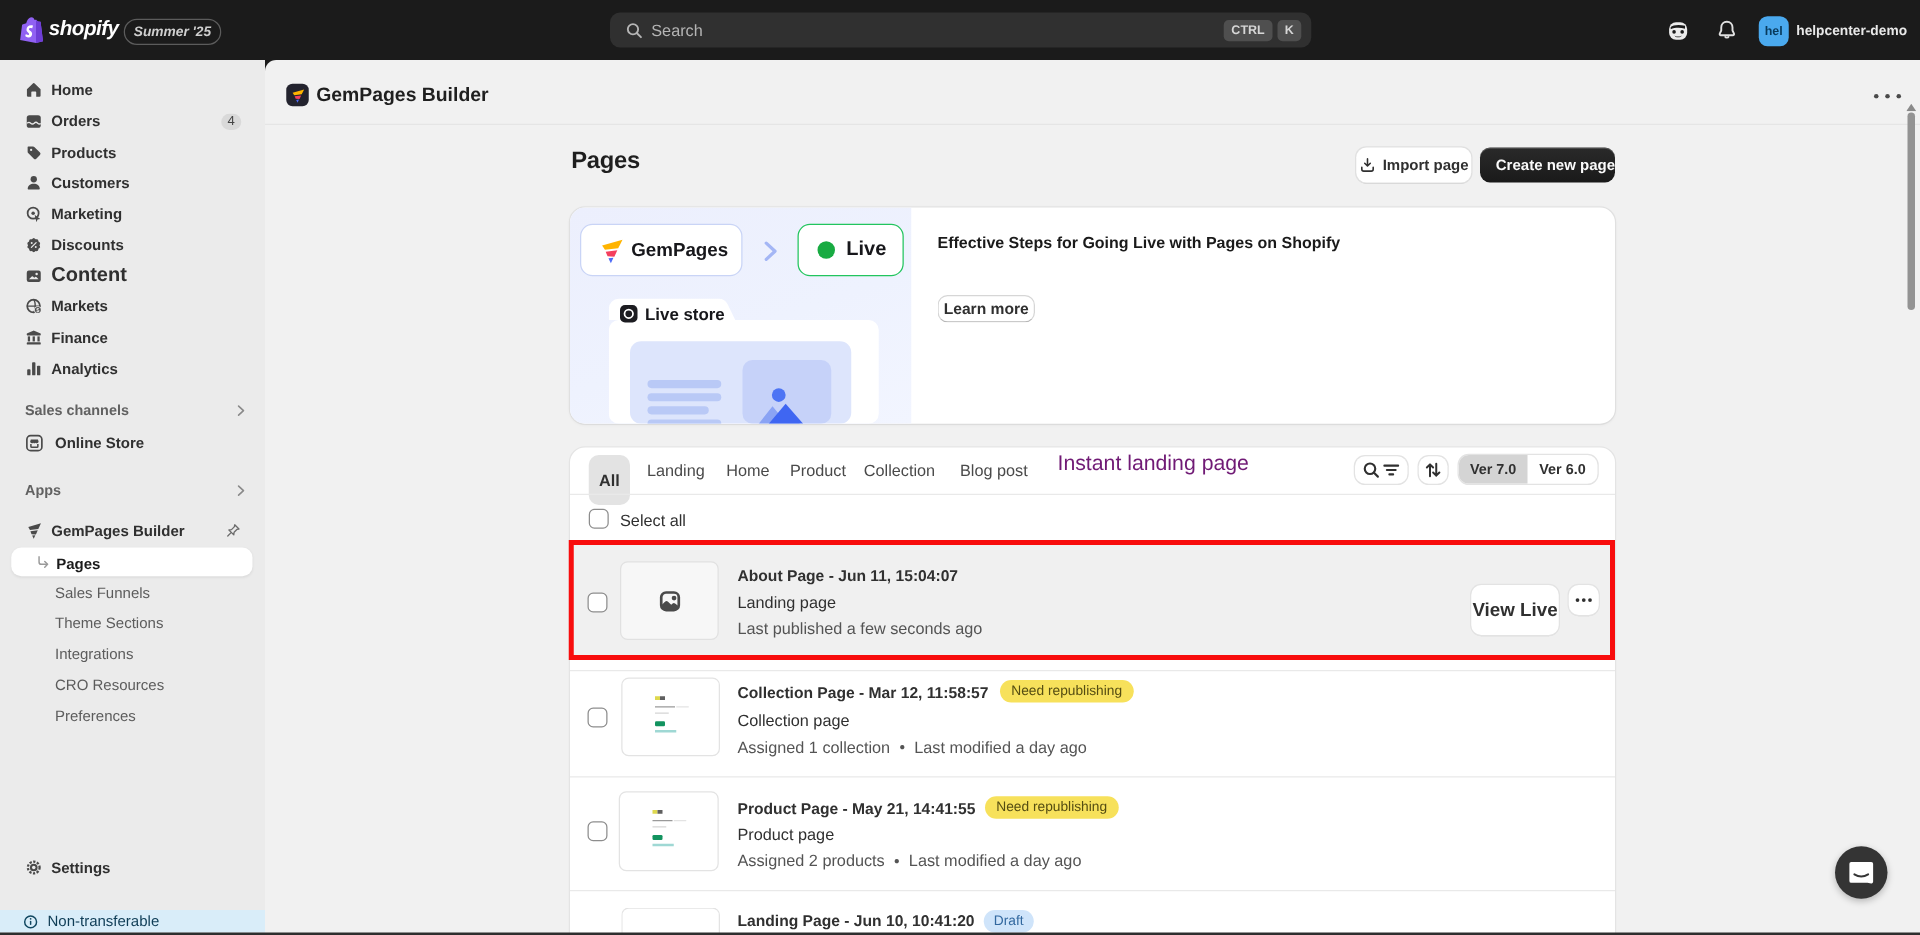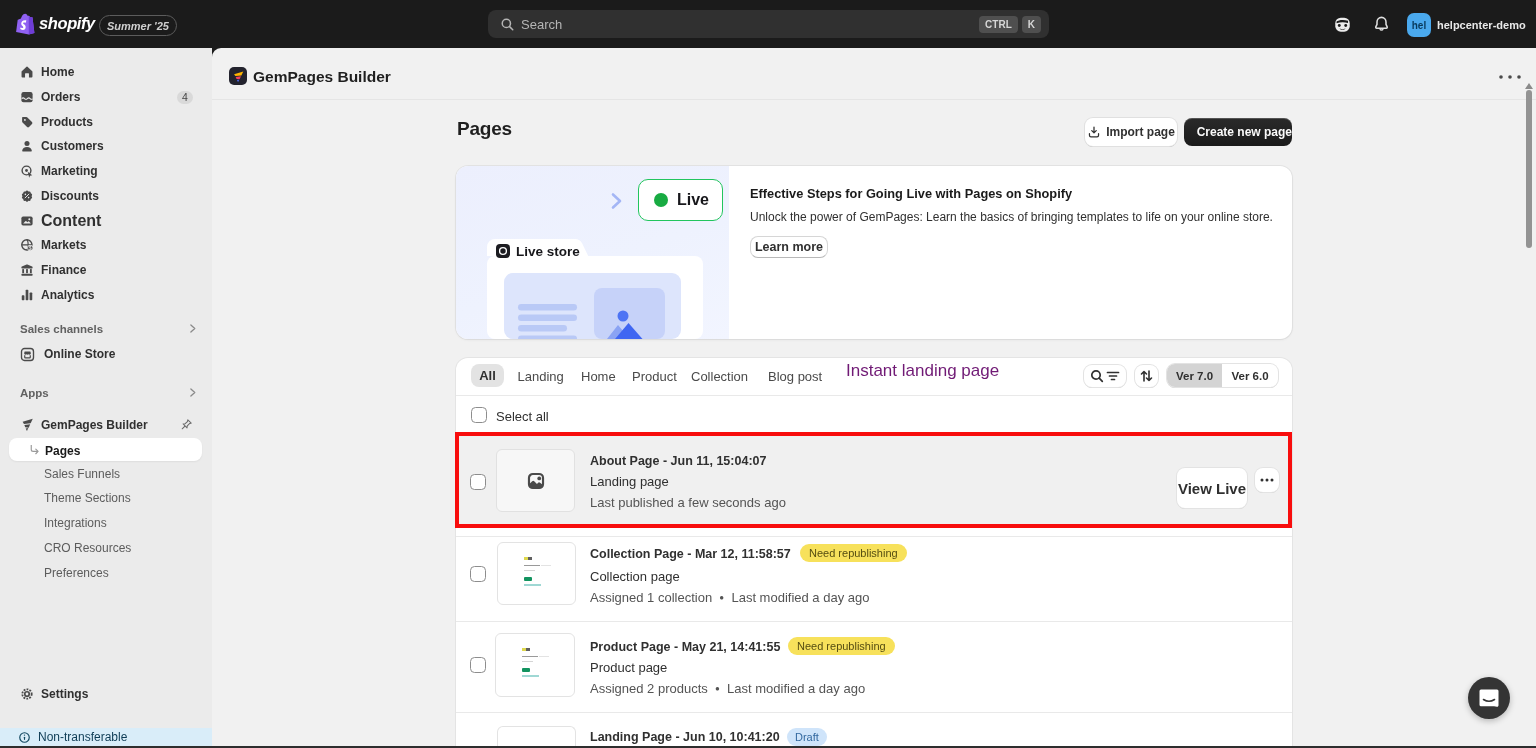--- a/index.html
+++ b/index.html
@@ -229,20 +229,28 @@
 <span style="margin-left:5px;font-size:12px;font-weight:700;color:#303030">Import page</span>
   </div>
 
 <div class="abs flex" style="left:1184px;top:118px;width:108px;height:28px;background:linear-gradient(#2a2a2a,#1a1a1a);border-radius:8px;justify-content:flex-end;box-shadow:inset 0 1px 0 rgba(255,255,255,.2)">
 <span style="font-size:12px;font-weight:700;color:#fafafa">Create new page</span>
   </div>
 
 <div class="abs" style="left:456px;top:166px;width:836px;height:173px;background:#fff;border-radius:12px;box-shadow:0 0 0 1px rgba(0,0,0,.05),0 1px 3px rgba(0,0,0,.06);overflow:hidden">
   <div class="abs" style="left:0;top:0;width:273px;height:173px;background:linear-gradient(160deg,#eceffd 0%,#eef2fe 55%,#f2f5ff 100%)"></div>
 
+  <div class="abs flex" style="left:8px;top:13px;width:130px;height:42px;background:#fff;border:1px solid #c9d4f6;border-radius:10px">
+    <svg width="23" height="23" viewBox="0 0 20 20" style="margin-left:13px">
+        <path d="M3.2 6.4 17.4 2.4 14.4 8.4 5.2 9.4Z" fill="#ffb400"></path>
+        <path d="M5.7 10.7 13.8 9.7 11.7 14.3 7 13.9Z" fill="#f43f5e"></path>
+        <path d="M7.6 15.3 11.1 14.9 9.3 18.8Z" fill="#4f6cf7"></path>
+      </svg>
+    <span style="margin-left:4px;font-size:15px;font-weight:700;color:#17171b">GemPages</span>
+  </div>
 
   <svg class="abs" style="left:153px;top:26px" width="14" height="18" viewBox="0 0 14 18">
       <path d="M4 2.5 11 9 4 15.5" fill="none" stroke="#a4b6f5" stroke-width="2.6" stroke-linecap="round" stroke-linejoin="round"></path>
     </svg>
 
   <div class="abs flex" style="left:182px;top:13px;width:85px;height:42px;background:#fff;border:1px solid #22c55e;border-radius:10px">
     <span style="width:14px;height:14px;border-radius:50%;background:#18ab42;margin-left:15px"></span>
     <span style="margin-left:9px;font-size:16px;font-weight:700;color:#17171b">Live</span>
   </div>
 
@@ -257,28 +265,27 @@
     <rect x="31" y="78.5" width="59" height="6.5" rx="3.25" fill="#b9c9f6"></rect>
     <rect x="31" y="89" width="49" height="6.5" rx="3.25" fill="#b9c9f6"></rect>
     <rect x="31" y="99.5" width="59" height="6.5" rx="3.25" fill="#b9c9f6"></rect>
     <rect x="107" y="52" width="71" height="51" rx="8" fill="#c6d2f9"></rect>
     <circle cx="136" cy="80" r="5.5" fill="#4d74f4"></circle>
     <path d="M120 103 131 89l8 9.5 4-4.5 10 9z" fill="#8aa3f4"></path>
     <path d="M128 103l13.5-16 14 16z" fill="#3f66f2"></path>
   </svg>
 
   <div class="abs b" style="left:294px;top:20px;font-size:12.8px;color:#1a1a1a;white-space:nowrap">Effective Steps for Going Live with Pages on Shopify</div>
-  <div class="abs" style="left:294px;top:43.5px;font-size:12px;color:#303030;white-space:nowrap">Unlock the power of GemPages: Learn the basics of bringing templates to life on your online store.</div>
   <div class="abs flex" style="left:294px;top:70px;width:78px;height:22px;background:#fff;border:1px solid #d6d6d6;border-bottom-color:#b8b8b8;border-radius:8px;justify-content:center">
     <span style="font-size:12.5px;font-weight:700;color:#303030">Learn more</span>
     </div>
 </div>
 
 <div class="abs" style="left:456px;top:357.5px;width:836px;height:391px;background:#fff;border-radius:12px 12px 0 0;box-shadow:0 0 0 1px rgba(0,0,0,.05)"></div>
-<div class="abs flex" style="left:471px;top:364px;width:33px;height:23px;background:#e3e3e3;border-radius:8px;justify-content:center;font-size:13px;font-weight:700;color:#303030">All</div>
+<div class="abs flex" style="left:471px;top:364px;width:33px;height:40px;background:#e3e3e3;border-radius:8px;justify-content:center;font-size:13px;font-weight:700;color:#303030">All</div>
 <div class="abs" style="left:517.5px;top:369px;font-size:13px;color:#4a4a4a">Landing</div>
 <div class="abs" style="left:581px;top:369px;font-size:13px;color:#4a4a4a">Home</div>
 <div class="abs" style="left:632px;top:369px;font-size:13px;color:#4a4a4a">Product</div>
 <div class="abs" style="left:691px;top:369px;font-size:13px;color:#4a4a4a">Collection</div>
 <div class="abs" style="left:768px;top:369px;font-size:13px;color:#4a4a4a">Blog post</div>
 <div class="abs" style="left:846px;top:361px;font-size:17px;color:#701a75">Instant landing page</div>
 <div class="abs flex" style="left:1084px;top:365px;width:42px;height:22px;background:#fff;border-radius:8px;box-shadow:0 0 0 1px #e3e3e3,0 1px 0 #cfcfcf;justify-content:center">
     <svg width="30" height="14" viewBox="0 0 30 14">
       <circle cx="6" cy="6" r="4.2" fill="none" stroke="#303030" stroke-width="1.7"></circle>
       <path d="M9.2 9.2 12.3 12.3" stroke="#303030" stroke-width="1.7" stroke-linecap="round"></path>

